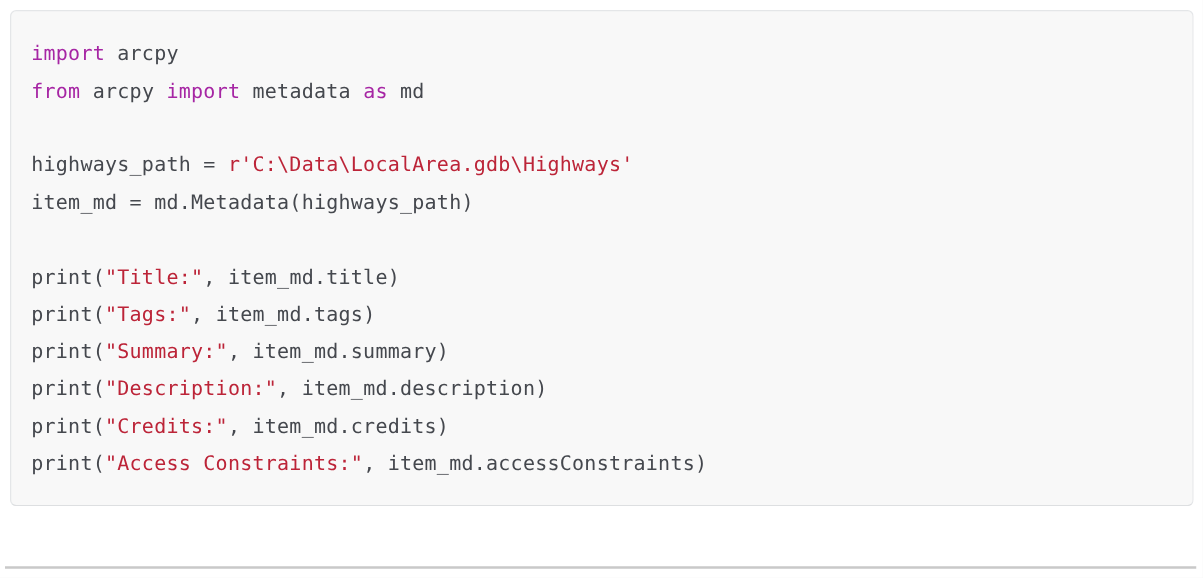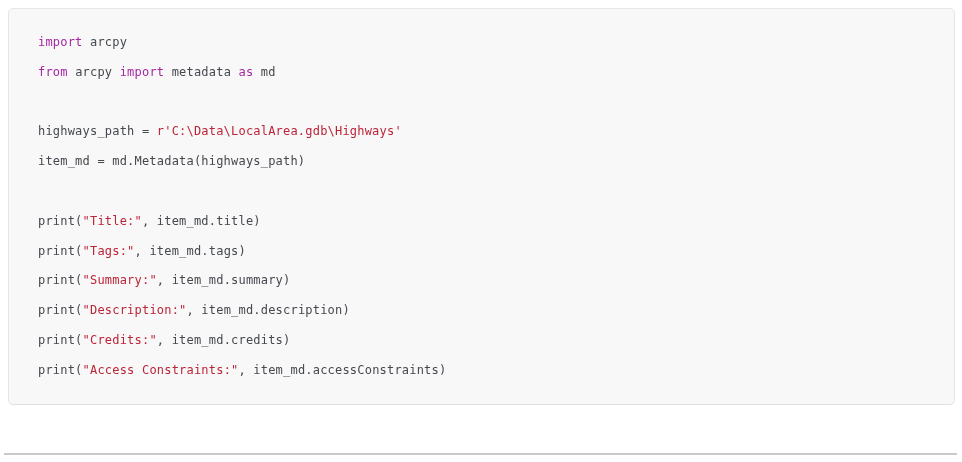--- a/index.html
+++ b/index.html
@@ -31,26 +31,25 @@
     width: 947px;
     height: 397px;
     background: var(--block-bg);
     border: 1px solid var(--block-border);
     border-bottom-color: #dddfe1;
     border-radius: 5px;
     padding: 19px 16px;
     overflow: hidden;
   }
   .code-line {
-    font-size: 12px;
+    font-size: 16px;
     line-height: 29.8px;
     white-space: pre;
     color: var(--plain-color);
     letter-spacing: 0.2px;
-    margin-left: 13px;
   }
   .tok-keyword { color: var(--kw-color); }
   .tok-string  { color: var(--str-color); }
   .tok-plain   { color: var(--plain-color); }
   .divider {
     position: absolute;
     left: 4px;
     right: 5px;
     top: 453px;
     height: 2px;

